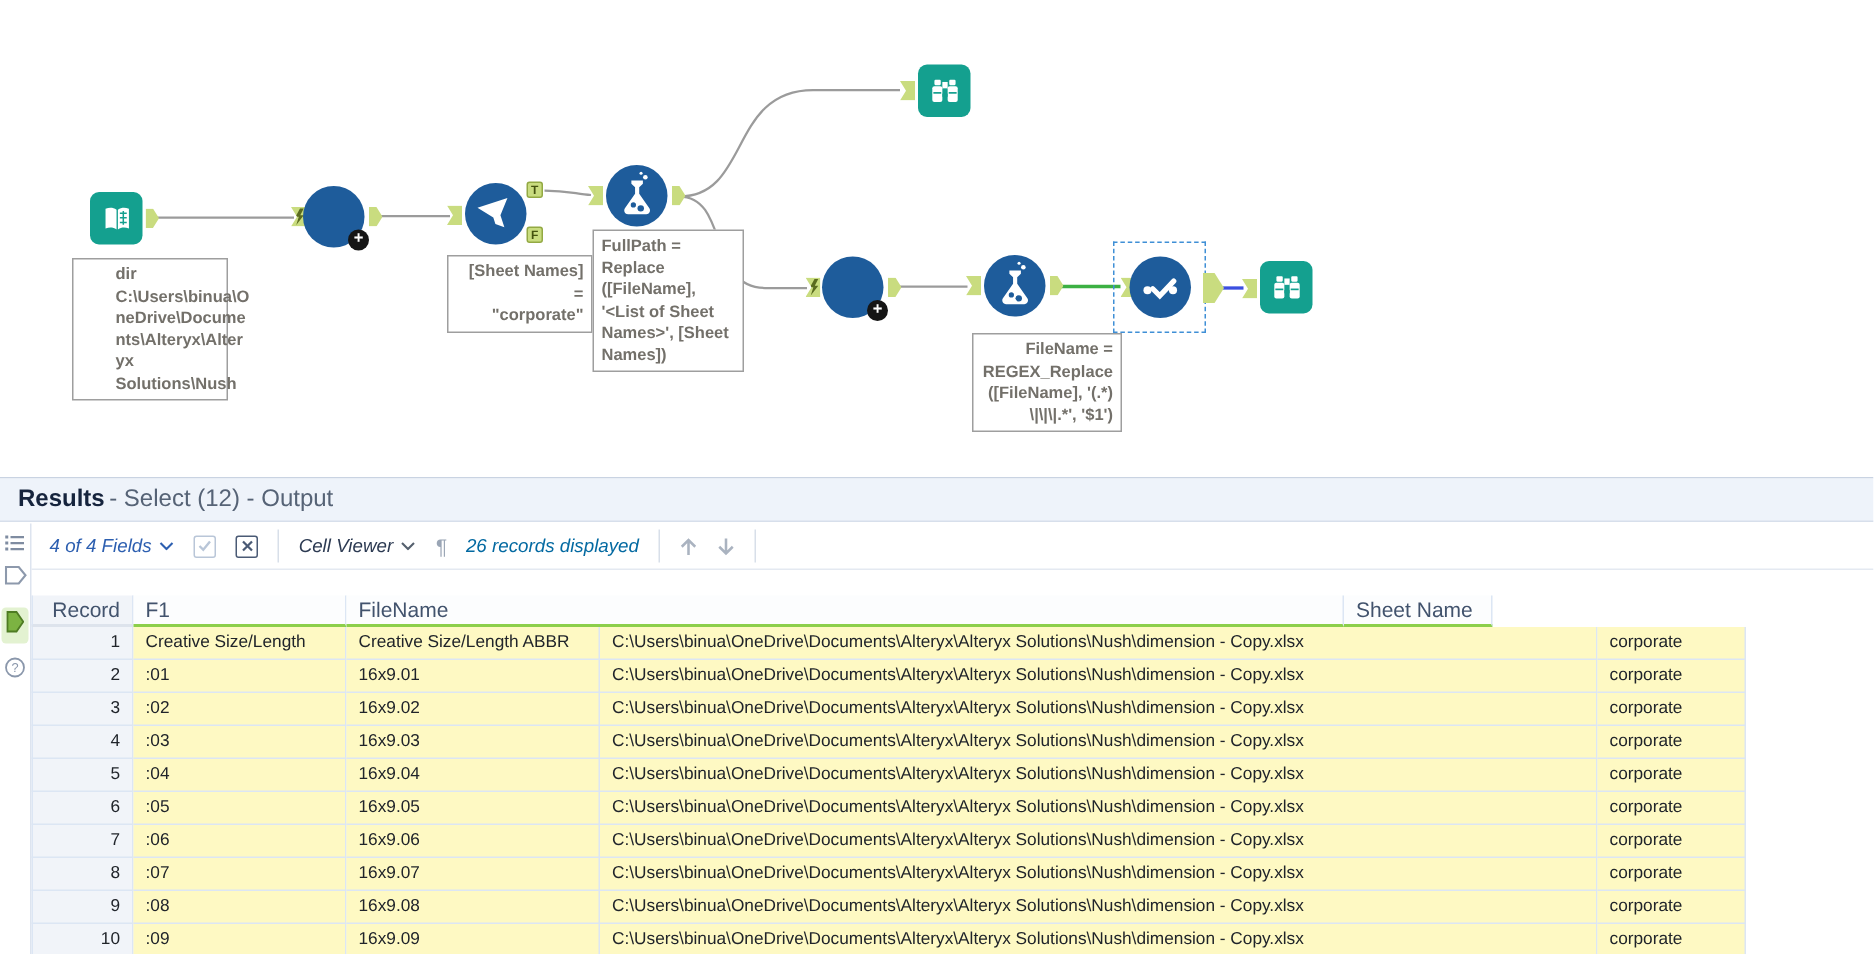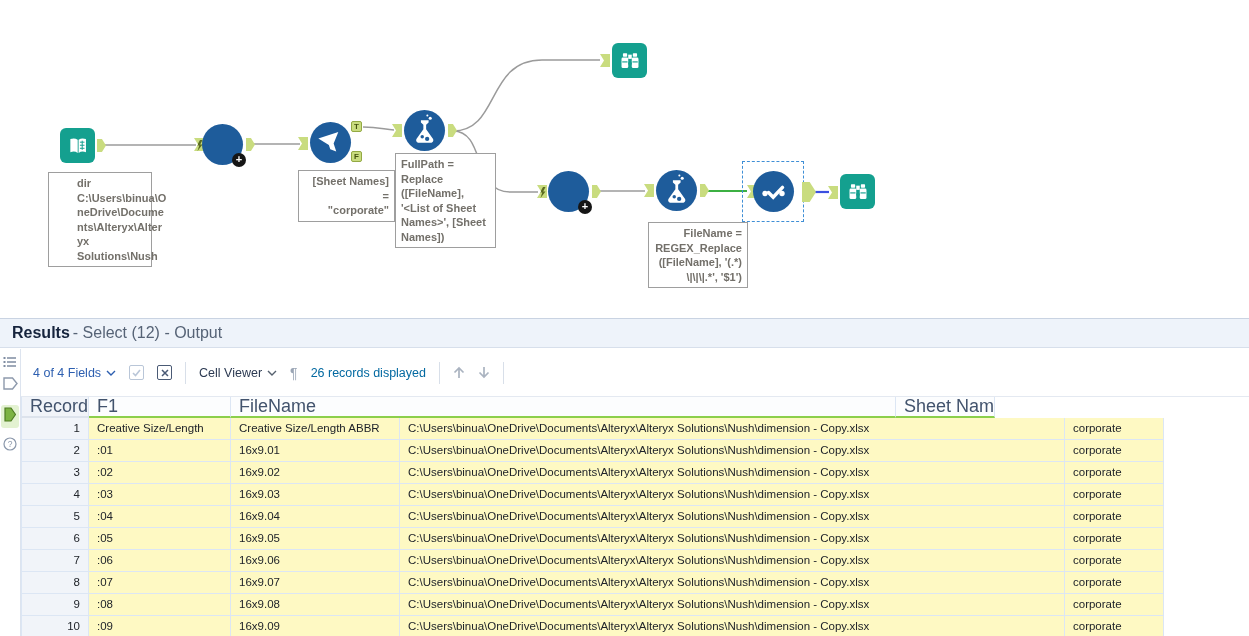--- a/index.html
+++ b/index.html
@@ -37,31 +37,31 @@
   
   #results{position:absolute;left:0;top:318px;width:1249px;height:318px;border-top:1px solid #c9d3e2;background:#fff;}
   .r-title{height:29px;background:#eef3fa;border-bottom:1px solid #d7dfeb;display:flex;align-items:center;
            padding-left:12px;font-size:16px;color:#566376;}
   .r-title b{color:#16243d;margin-right:3px;}
   .r-body{position:absolute;left:0;top:30px;right:0;bottom:0;display:flex;}
   .strip{width:21px;border-right:1px solid #dde4ef;display:flex;flex-direction:column;align-items:center;
            padding-top:7px;gap:9px;}
   .strip .hl{background:#e3f2d1;border-radius:3px;padding:2px 3px;margin-top:6px;}
   .main{flex:1;position:relative;}
-  .toolbar{height:48px;display:flex;align-items:center;gap:13px;padding-left:12px;border-bottom:1px solid #e4e9f1;
-           font-size:12.5px;color:#2c3a52;}
+  .toolbar{height:31px;display:flex;align-items:center;gap:13px;padding-left:12px;border-bottom:1px solid #e4e9f1;
+           font-size:12.5px;color:#2c3a52;font-style:italic;}
   .tb-link{color:var(--link-blue);display:flex;align-items:center;gap:5px;cursor:default;}
   .vdiv{width:1px;height:22px;background:#d8dfe9;}
   .icon-box{width:15px;height:15px;border-radius:2px;display:flex;align-items:center;justify-content:center;}
   .pilcrow{color:#9aa5b5;font-size:14px;}
   .records{color:#0369a1;}
 
   .grid{position:absolute;left:0;top:48px;width:1143px;font-size:11.5px;color:#20242a;}
   .ghead,.grow{display:flex;}
-  .hcell{height:21px;line-height:19px;padding:0 8px;color:#42536d;font-size:18px;background:#fcfdfe;
+  .hcell{height:21px;line-height:19px;padding:0 8px;color:#42536d;font-size:14px;background:#fcfdfe;
          border-right:1px solid #dce6f4;border-bottom:2px solid var(--accent-green);overflow:hidden;white-space:nowrap;}
   .hcell.c0{border-bottom:2px solid #dde3ec;border-left:1px solid #dce6f4;}
   .cell{height:22px;line-height:21px;padding:0 8px;border-right:1px solid #dce6f4;border-bottom:1px solid #dce6f4;
          overflow:hidden;white-space:nowrap;background:#fef9c3;}
   .c0{width:68px;text-align:right;background:#f1f4f9;border-left:1px solid #dce6f4;}
   .c1{width:142px;}.c2{width:169px;}.c3{width:665px;}.c4{width:99px;}
 </style>
 </head>
 <body>
 

